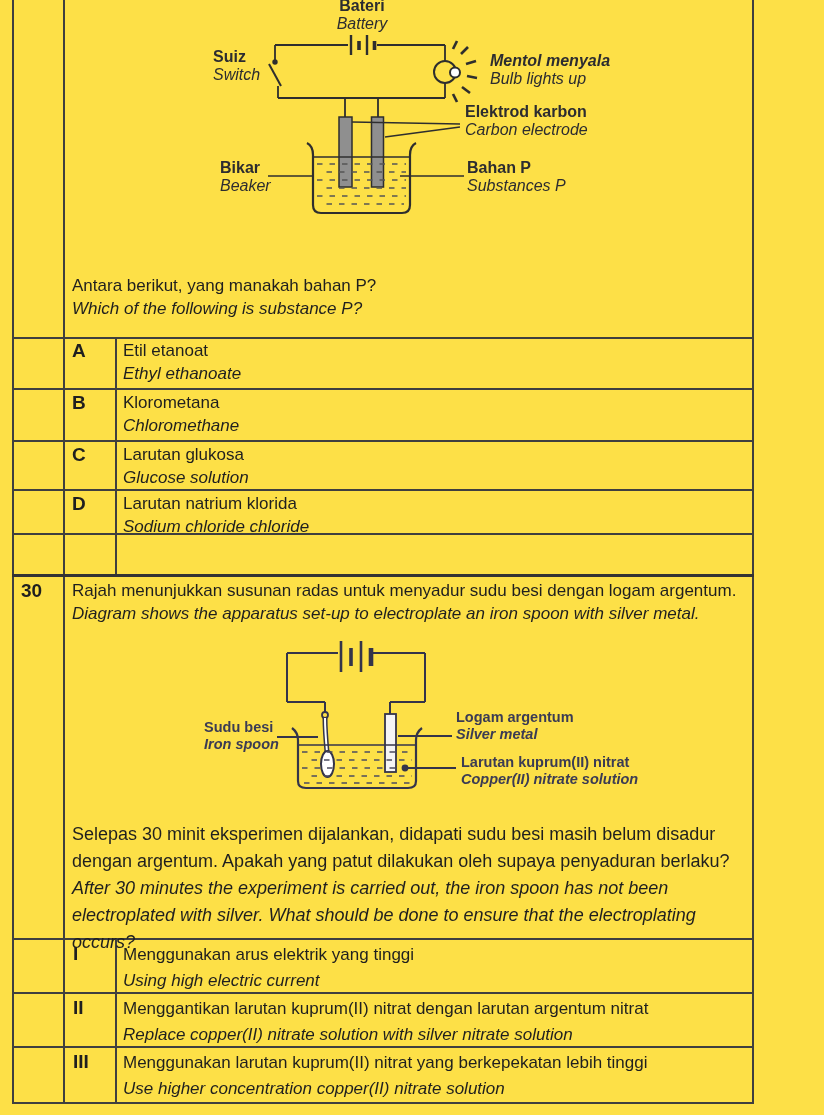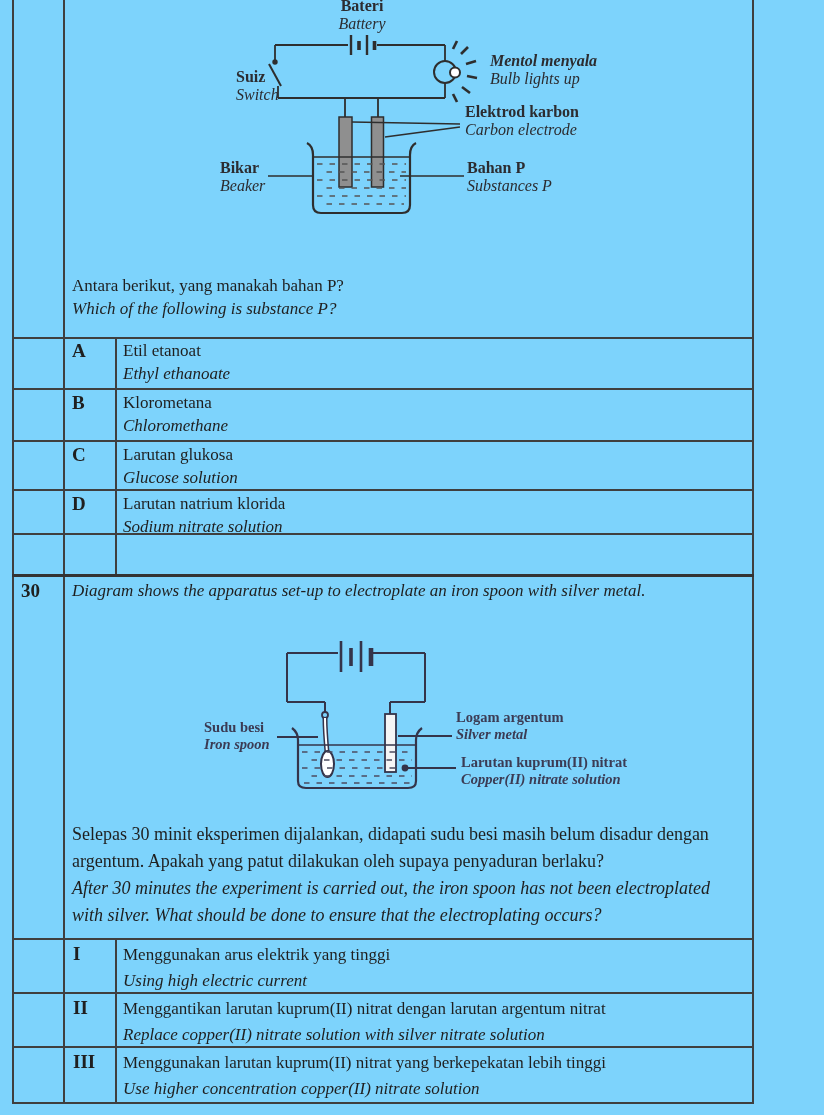--- a/index.html
+++ b/index.html
@@ -1,18 +1,18 @@
 <!DOCTYPE html>
 <html><head>
 <meta charset="utf-8">
 <style>
   html,body{margin:0;padding:0;background:#ffffff;}
   .page{
-    position:relative;width:824px;height:1115px;background:#7dd3fc;overflow:hidden;
-    font-family:Liberation Serif, serif;color:#1f1f1f;
+    position:relative;width:824px;height:1115px;background:#fde047;overflow:hidden;
+    font-family:Liberation Sans, sans-serif;color:#1f1f1f;
   }
   
   .vl{position:absolute;width:2px;background:#3f3f3f;}
   .hl{position:absolute;height:2px;background:#3f3f3f;}
   .hl.thick{height:3px;background:#333333;}
   
   .bitext{position:absolute;font-size:17px;line-height:23px;white-space:nowrap;}
   .bitext .en{font-style:italic;}
   .para{position:absolute;font-size:18px;line-height:27px;width:672px;}
   .para.en{font-style:italic;}
@@ -143,21 +143,21 @@
         <line x1="406" y1="768" x2="456" y2="768"></line>
       </g>
       <circle cx="405" cy="768" r="3.4" fill="#34344a" stroke="none"></circle>
     </g>
   </svg>
 
   <div class="dlab" style="left:310px;top:-3px;width:104px;text-align:center;">
     <div class="lm">Bateri</div>
     <div class="le">Battery</div>
   </div>
-  <div class="dlab" style="left:213px;top:68px;margin-left:23px;">
+  <div class="dlab" style="left:213px;top:48px;">
     <div class="lm">Suiz</div>
     <div class="le">Switch</div>
   </div>
   <div class="dlab" style="left:465px;top:103px;">
     <div class="lm">Elektrod karbon</div>
     <div class="le">Carbon electrode</div>
   </div>
   <div class="dlab" style="left:490px;top:52px;font-style:italic;">
     <div class="lm">Mentol menyala</div>
     <div class="le">Bulb lights up</div>
@@ -190,25 +190,26 @@
 
   <div class="opt-letter" style="left:72px;top:445px;">C</div>
   <div class="bitext" style="left:123px;top:443px;">
     <div class="ms">Larutan glukosa</div>
     <div class="en">Glucose solution</div>
   </div>
 
   <div class="opt-letter" style="left:72px;top:494px;">D</div>
   <div class="bitext" style="left:123px;top:492px;">
     <div class="ms">Larutan natrium klorida</div>
-    <div class="en">Sodium nitrate solution</div>
+    <div class="en">Sodium chloride chloride</div>
   </div>
 
   <div class="qnum" style="left:21px;top:580px;">30</div>
   <div class="bitext" style="left:72px;top:579px;">
+    <div class="ms">Rajah menunjukkan susunan radas untuk menyadur sudu besi dengan logam argentum.</div>
     <div class="en">Diagram shows the apparatus set-up to electroplate an iron spoon with silver metal.</div>
   </div>
 
   <div class="dlab2" style="left:204px;top:719px;">
     <div class="lm">Sudu besi</div>
     <div class="le">Iron spoon</div>
   </div>
   <div class="dlab2" style="left:456px;top:709px;">
     <div class="lm">Logam argentum</div>
     <div class="le">Silver metal</div>

